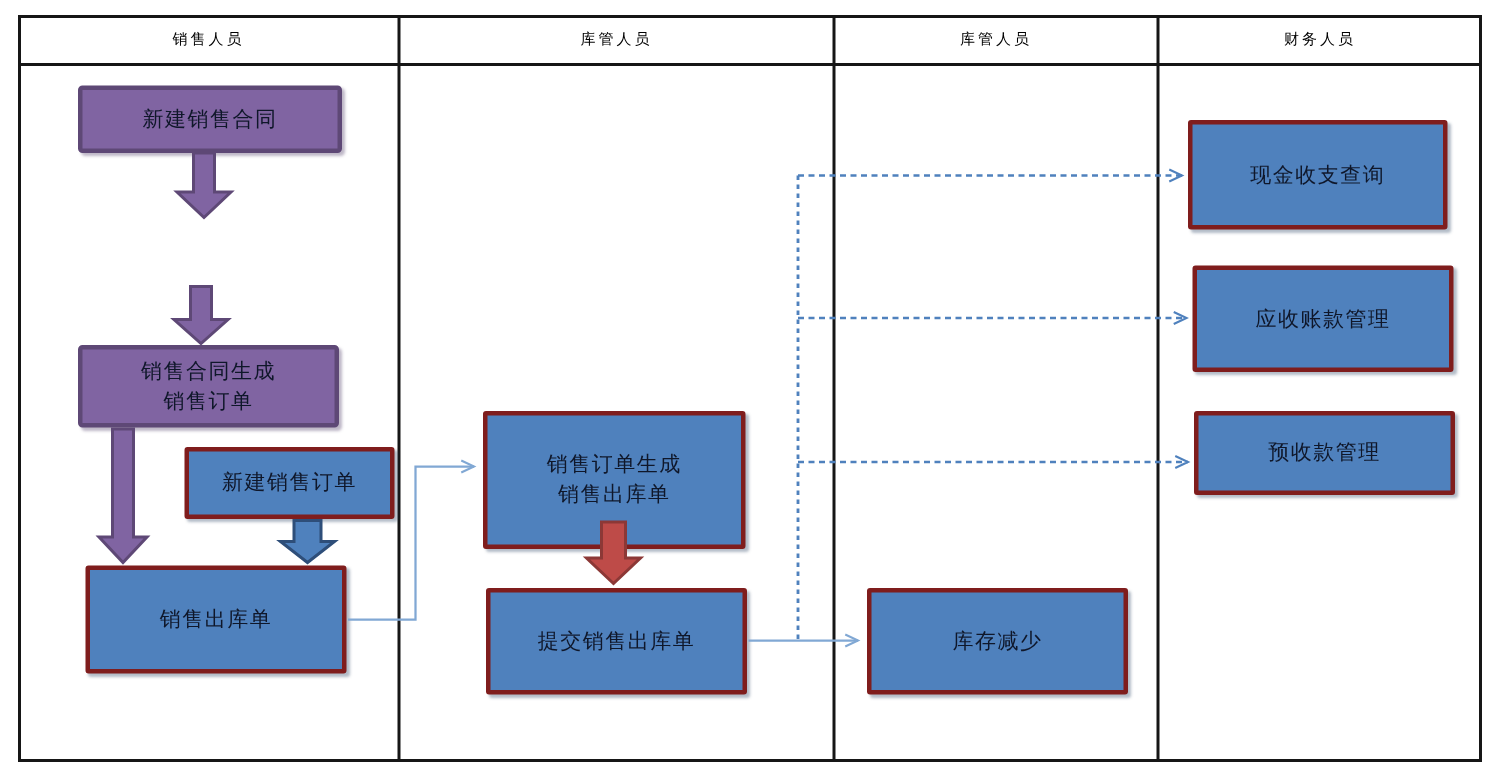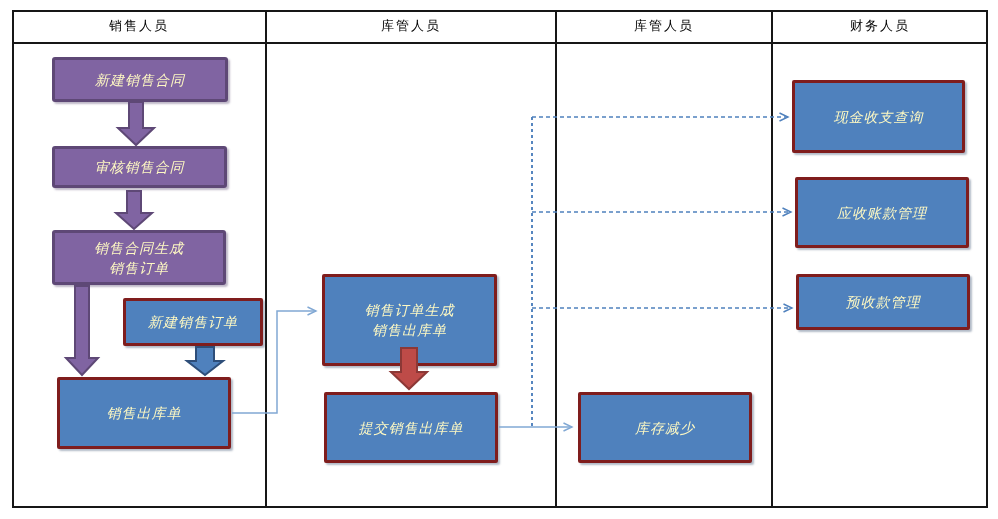--- a/index.html
+++ b/index.html
@@ -8,26 +8,26 @@
     font-family:"DejaVu Sans","Liberation Sans",sans-serif;
   }
   .frame{
     position:absolute;left:12px;top:10px;width:976px;height:498px;
     border:2px solid #161616;box-sizing:border-box;
   }
   .vline{position:absolute;top:10px;height:498px;width:2px;background:#161616;}
   .hline{position:absolute;left:12px;top:42px;width:976px;height:2px;background:#161616;}
   .lane-header{
     position:absolute;top:10px;height:32px;display:flex;align-items:center;justify-content:center;
-    color:#000;font-size:13px;letter-spacing:2px;
+    color:#000;font-size:10px;letter-spacing:2px;
   }
   .node{
     position:absolute;display:flex;align-items:center;justify-content:center;
-    color:#fef9c3;font-size:14px;line-height:20px;text-align:center;white-space:pre-line;
-    letter-spacing:1px;box-sizing:border-box;font-style:italic;
+    color:#0f172a;font-size:14px;line-height:20px;text-align:center;white-space:pre-line;
+    letter-spacing:1px;box-sizing:border-box;
   }
   .purple{
     background:#8064A2;border:3px solid #5E4876;border-radius:3px;
     box-shadow:2px 2px 2px rgba(70,50,95,0.35);
   }
   .blue{
     background:#4F81BD;border:3px solid #7f1d1d;border-radius:2px;
     box-shadow:2px 2px 2px rgba(35,60,95,0.35);
   }
   .overlay{position:absolute;left:0;top:0;pointer-events:none;}
@@ -48,21 +48,20 @@
   <div class="vline" style="left:555px"></div>
   <div class="vline" style="left:771px"></div>
   <div class="hline"></div>
 
   <div class="lane-header" style="left:12px;width:254px">销售人员</div>
   <div class="lane-header" style="left:266px;width:290px">库管人员</div>
   <div class="lane-header" style="left:556px;width:216px">库管人员</div>
   <div class="lane-header" style="left:772px;width:216px">财务人员</div>
 
   <div class="node purple" style="left:52px;top:57px;width:176px;height:45px">新建销售合同</div>
-  <div class="node purple" style="left:52px;top:146px;width:175px;height:42px">审核销售合同</div>
   <div class="node purple" style="left:52px;top:230px;width:174px;height:55px">销售合同生成
 销售订单</div>
   <div class="node blue" style="left:123px;top:298px;width:140px;height:48px">新建销售订单</div>
   <div class="node blue" style="left:57px;top:377px;width:174px;height:72px">销售出库单</div>
   <div class="node blue" style="left:322px;top:274px;width:175px;height:92px">销售订单生成
 销售出库单</div>
   <div class="node blue" style="left:324px;top:392px;width:174px;height:71px">提交销售出库单</div>
   <div class="node blue" style="left:578px;top:392px;width:174px;height:71px">库存减少</div>
   <div class="node blue" style="left:792px;top:80px;width:173px;height:73px">现金收支查询</div>
   <div class="node blue" style="left:795px;top:177px;width:174px;height:71px">应收账款管理</div>

